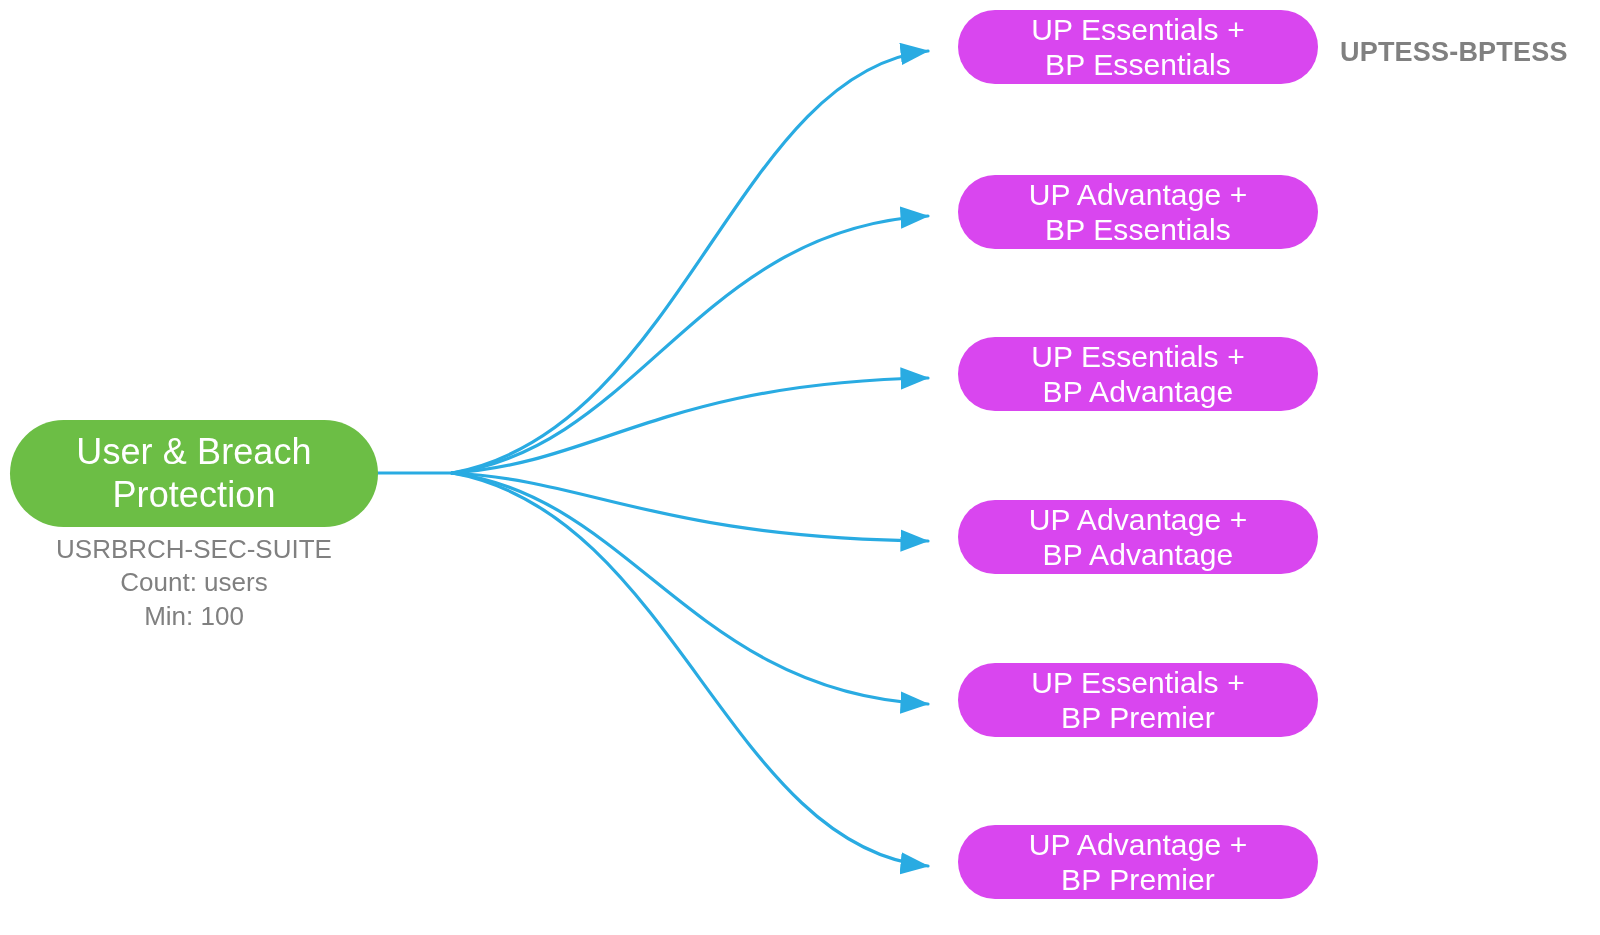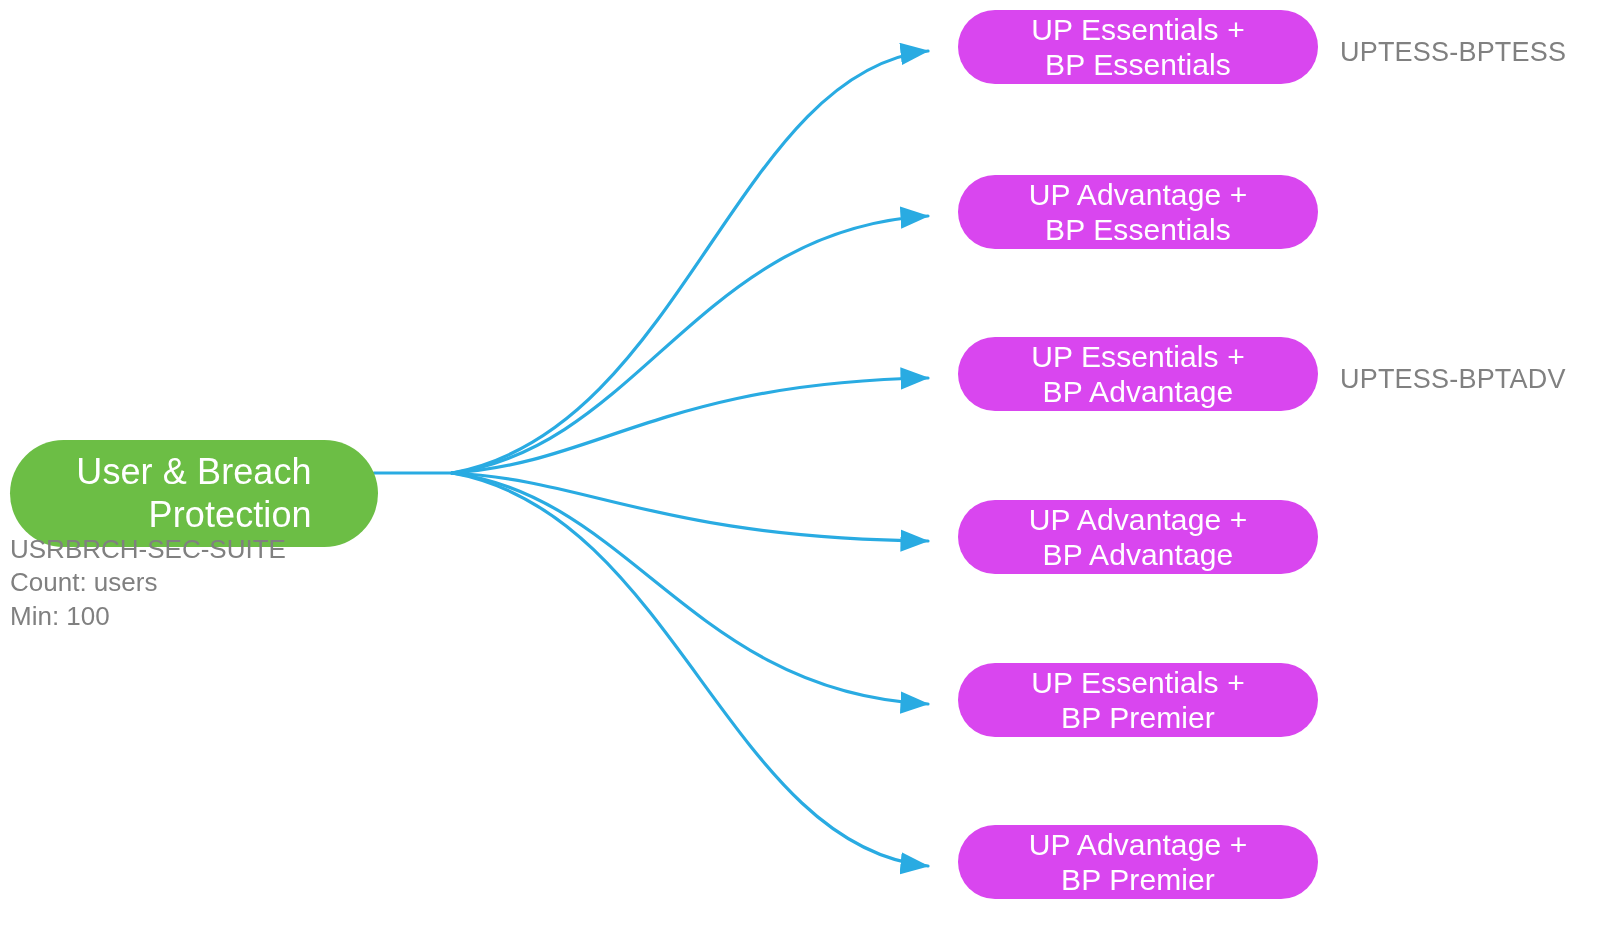--- a/index.html
+++ b/index.html
@@ -31,56 +31,57 @@
     align-items: center;
     justify-content: center;
     text-align: center;
     border-radius: 999px;
     color: #ffffff;
     line-height: 1.18;
     letter-spacing: 0.1px;
   }
   .node-root {
     left: 10px;
-    top: 440px;
+    top: 420px;
     width: 368px;
     height: 107px;
     background: #6CBE45;
     font-size: 36px;
-    text-align: right;
   }
   .node-leaf {
     left: 958px;
     width: 360px;
     height: 74px;
     background: #d946ef;
     font-size: 30px;
   }
   .node-text {
     display: block;
     padding: 0 14px;
     white-space: pre-line;
   }
   .root-caption {
     position: absolute;
     left: 10px;
     top: 533px;
     width: 368px;
+    text-align: center;
     color: #808080;
     font-size: 26px;
     line-height: 1.28;
     white-space: pre-line;
   }
   .sku {
     position: absolute;
     left: 1340px;
     color: #808080;
     font-size: 27px;
     white-space: nowrap;
     letter-spacing: 0.2px;
+    font-weight: bold;
   }
 </style>
 </head>
 <body>
 
 <div id="canvas">
 
   <svg id="edges" viewBox="0 0 1600 935" xmlns="http://www.w3.org/2000/svg">
     <defs>
       <marker id="arrowhead" markerWidth="9" markerHeight="7" refX="8.6" refY="3.5" orient="auto" markerUnits="strokeWidth">
@@ -115,21 +116,20 @@
 
   <div class="node node-leaf" style="top:175px">
     <span class="node-text">UP Advantage +
 BP Essentials</span>
   </div>
 
   <div class="node node-leaf" style="top:337px">
     <span class="node-text">UP Essentials +
 BP Advantage</span>
   </div>
-  <div class="sku" style="top:364px">UPTESS-BPTADV</div>
 
   <div class="node node-leaf" style="top:500px">
     <span class="node-text">UP Advantage +
 BP Advantage</span>
   </div>
 
   <div class="node node-leaf" style="top:663px">
     <span class="node-text">UP Essentials +
 BP Premier</span>
   </div>

